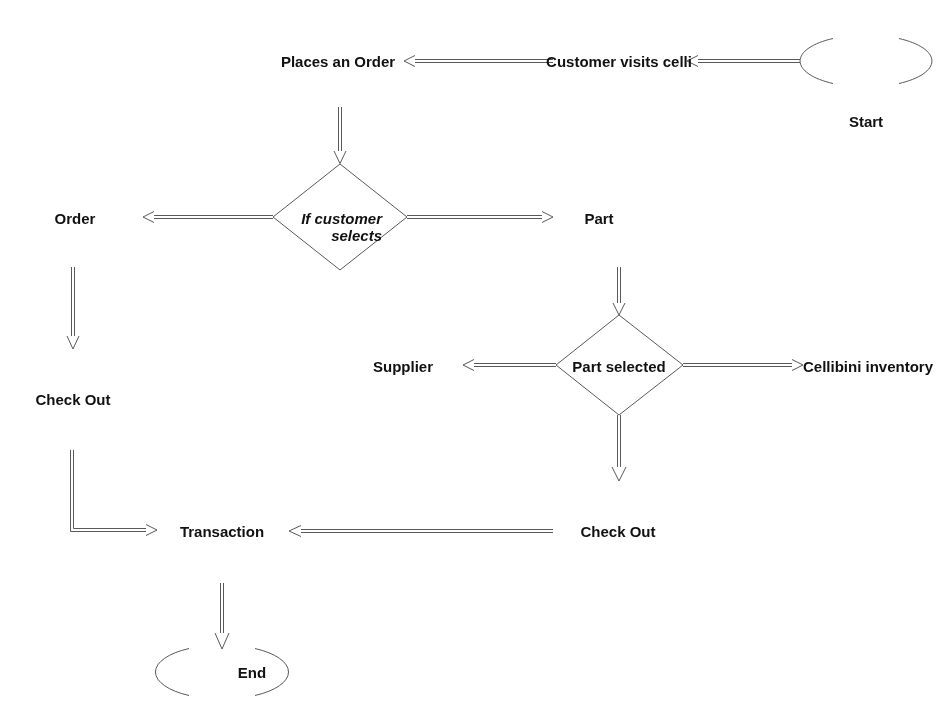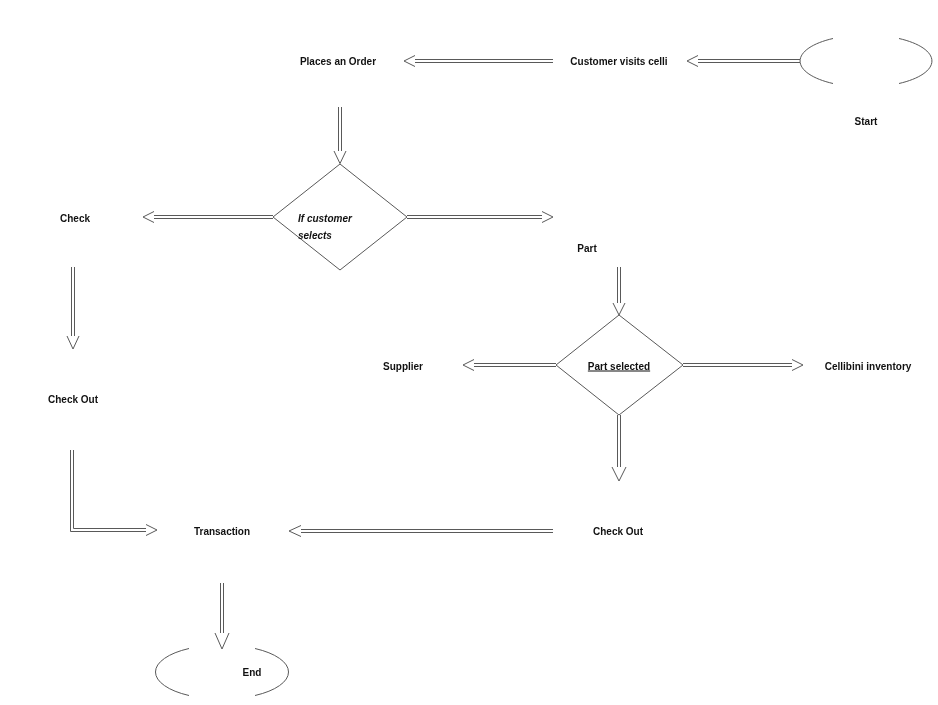--- a/index.html
+++ b/index.html
@@ -12,25 +12,25 @@
     overflow: hidden;
   }
   .shapes {
     position: absolute;
     left: 0; top: 0;
     width: 938px; height: 705px;
   }
   .lbl {
     position: absolute;
     transform: translate(-50%, -50%);
-    font-size: 10px;
+    font-size: 15px;
     font-weight: 700;
     color: #111111;
     white-space: nowrap;
-    text-align: left;
+    text-align: right;
     line-height: 17px;
     letter-spacing: 0px;
   }
   .lbl.wrap { white-space: normal; width: 84px; }
 </style>
 </head>
 <body>
 
 <div class="canvas">
 
@@ -118,25 +118,25 @@
   </svg>
 
   <div class="lbl" style="left:866px; top:76px;margin-top:45px;">Start</div>
 
   <div class="lbl" style="left:619px; top:61px;">Customer visits celli</div>
 
   <div class="lbl" style="left:338px; top:61px;">Places an Order</div>
 
   <div class="lbl wrap" style="left:340px; top:227px;font-style:italic;">If customer selects</div>
 
-  <div class="lbl" style="left:75px; top:218px;">Check</div>
+  <div class="lbl" style="left:75px; top:218px;">Order</div>
 
-  <div class="lbl" style="left:587px; top:218px;margin-top:30px;">Part</div>
+  <div class="lbl" style="left:599px; top:218px;">Part</div>
 
-  <div class="lbl" style="left:619px; top:366px;text-decoration:underline;">Part selected</div>
+  <div class="lbl" style="left:619px; top:366px;">Part selected</div>
 
   <div class="lbl" style="left:403px; top:366px;">Supplier</div>
 
   <div class="lbl" style="left:868px; top:366px;">Cellibini inventory</div>
 
   <div class="lbl" style="left:73px; top:399px;">Check Out</div>
 
   <div class="lbl" style="left:618px; top:531px;">Check Out</div>
 
   <div class="lbl" style="left:222px; top:531px;">Transaction</div>

